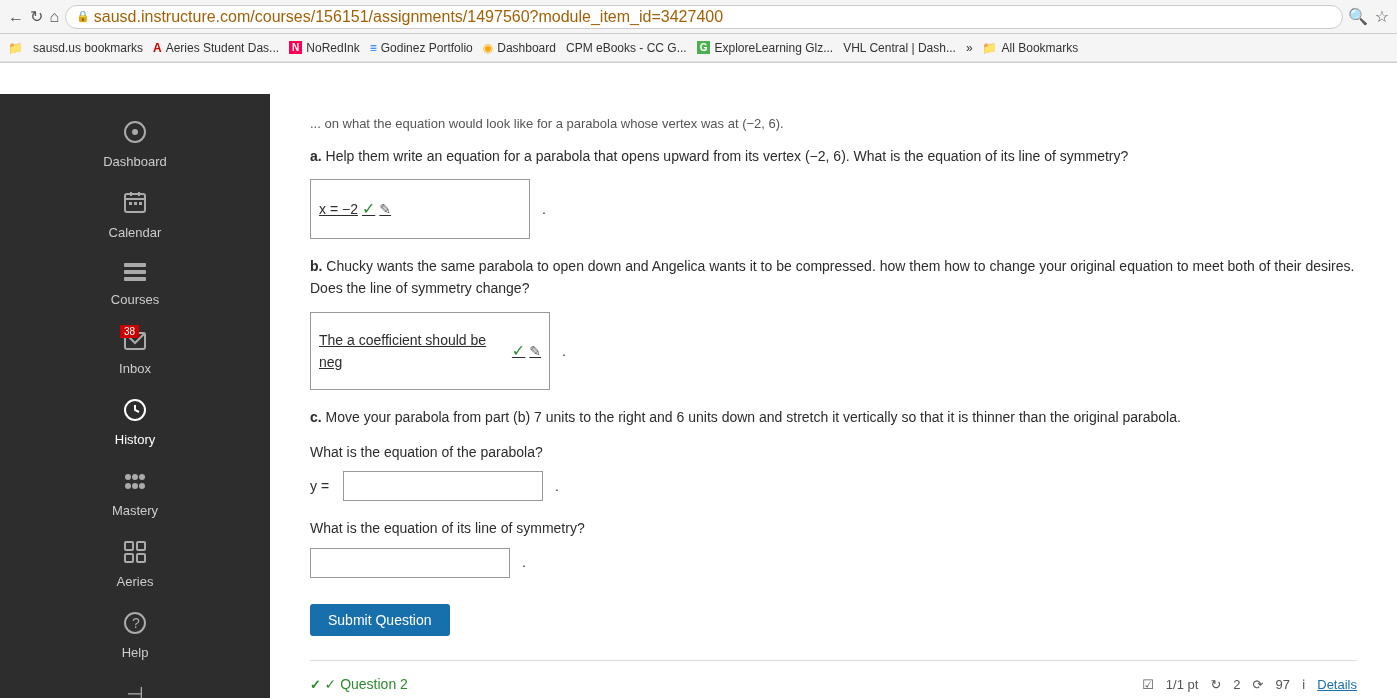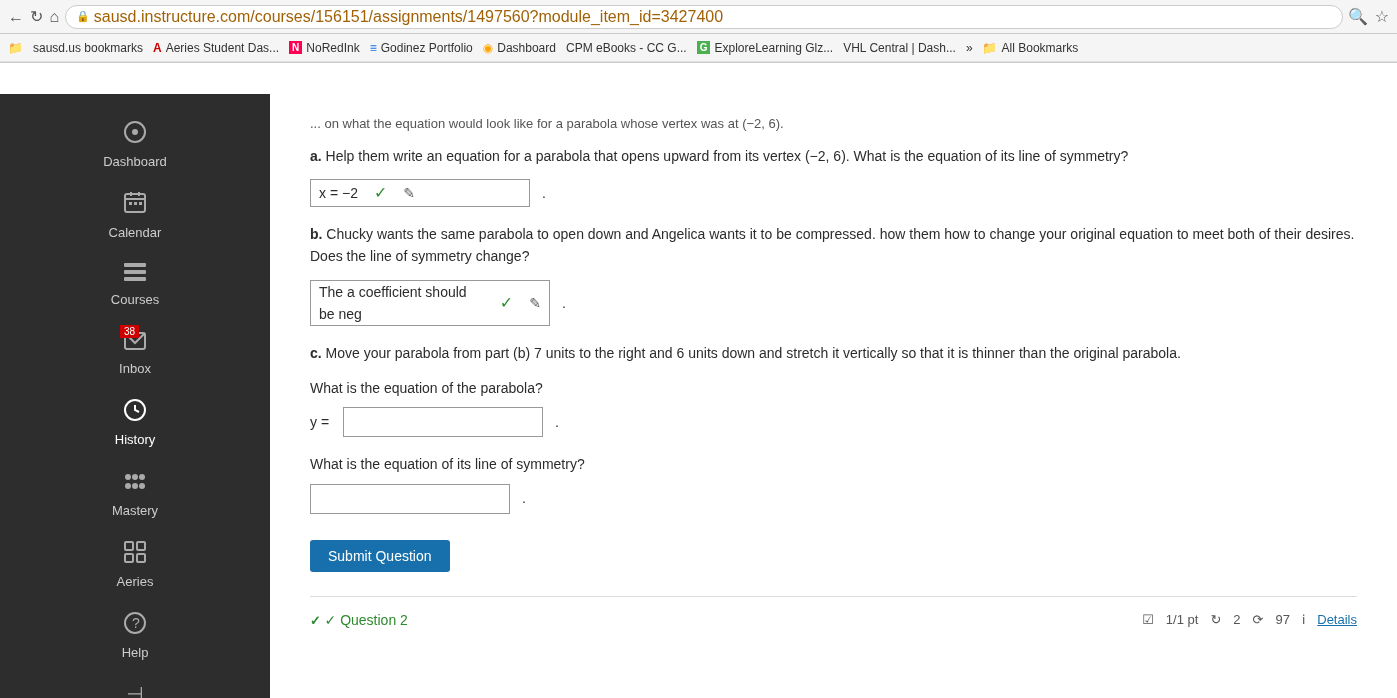--- a/index.html
+++ b/index.html
@@ -113,27 +113,28 @@
     }
 
     .answer-row {
       display: flex;
       align-items: center;
       margin-bottom: 16px;
       gap: 8px;
     }
     .answer-input {
       border: 1px solid #999;
-      padding: 0 8px;
+      padding: 16px 8px;
       font-size: 14px;
       min-width: 200px;
       background: #fff;
       display: flex;
       align-items: center;
-      gap: 16px;
+      gap: 4px;
+      text-decoration: underline;
     }
     .answer-input .check { color: #2d8a2d; font-size: 16px; }
     .answer-input .edit-icon { color: #555; font-size: 14px; }
 
     .text-input-box {
       border: 1px solid #999;
       padding: 4px 8px;
       font-size: 14px;
       width: 200px;
       height: 30px;
@@ -146,21 +147,21 @@
       border: none;
       padding: 8px 18px;
       font-size: 14px;
       cursor: pointer;
       border-radius: 3px;
       margin-top: 10px;
     }
 
     .question-footer {
       display: flex;
-      align-items: center;
+      align-items: flex-end;
       justify-content: space-between;
       margin-top: 24px;
       padding-top: 12px;
       border-top: 1px solid #ddd;
       font-size: 13px;
       color: #555;
     }
     .question-check { color: #2d8a2d; font-weight: bold; }
     .footer-right { display: flex; gap: 12px; align-items: center; }
 

